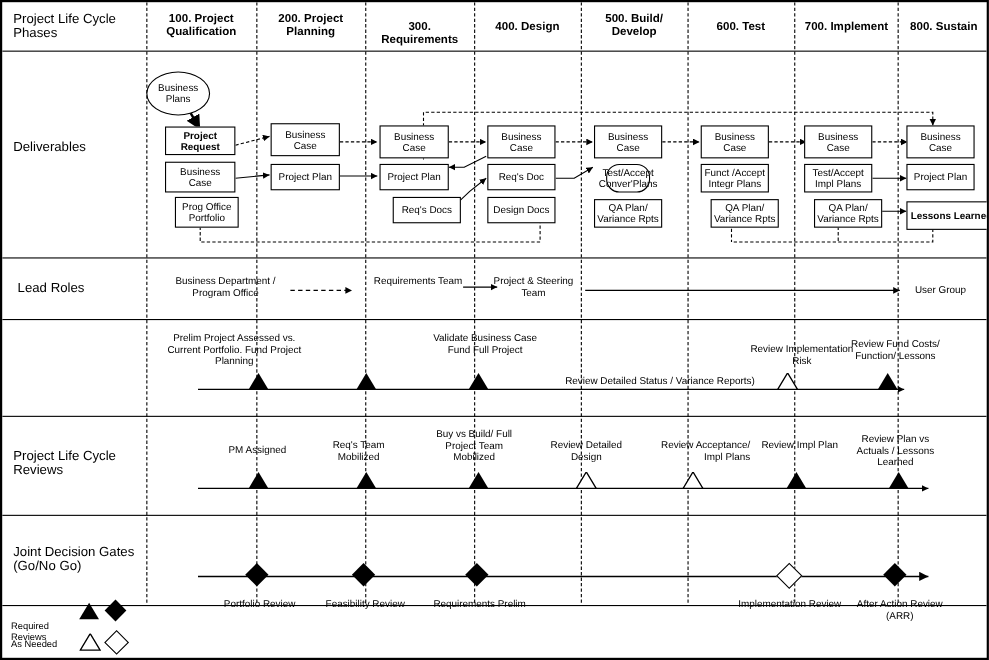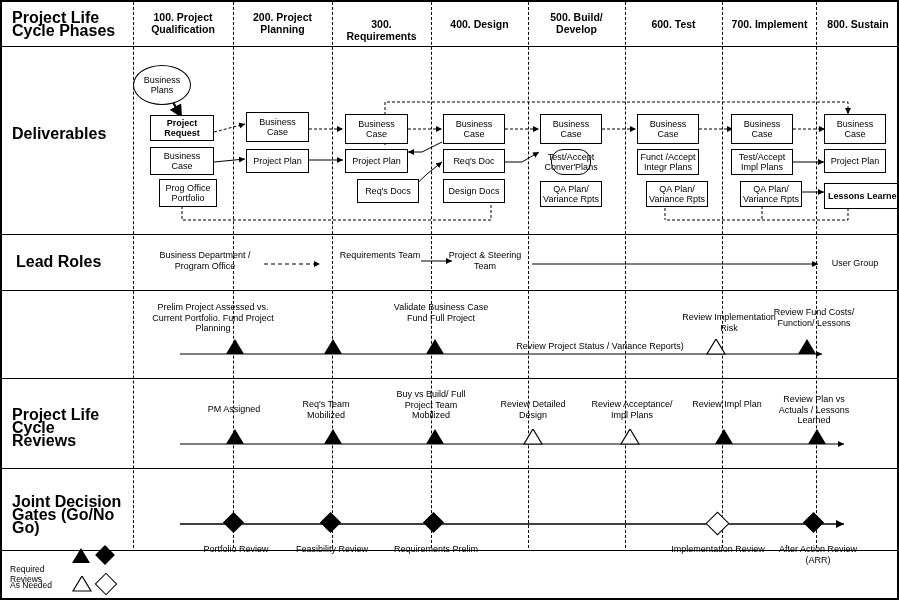--- a/index.html
+++ b/index.html
@@ -2,21 +2,21 @@
 <html><head>
 <meta charset="utf-8">
 <style>
   html,body{margin:0;padding:0;background:#fff;}
   body{font-family:"Liberation Sans",sans-serif;}
   #root{position:relative;width:899px;height:600px;overflow:hidden;background:#fff;
         border:2px solid #000;box-sizing:border-box;}
   .vline{position:absolute;top:0;width:0;border-left:1px dashed #000;}
   .hline{position:absolute;left:0;width:100%;border-top:1px solid #000;}
   .colhdr{position:absolute;font-size:10.5px;font-weight:bold;text-align:center;line-height:12px;}
-  .rowlbl{position:absolute;font-size:16px;font-weight:bold;line-height:13px;}
+  .rowlbl{position:absolute;font-size:12px;font-weight:normal;line-height:13px;}
   .box{position:absolute;border:1px solid #000;background:#fff;font-size:9px;
        text-align:center;line-height:10px;display:flex;align-items:center;justify-content:center;
        padding:1px;box-sizing:border-box;}
   .plainlbl{position:absolute;font-size:9px;text-align:center;line-height:10.5px;}
   .ellipse{position:absolute;border:1px solid #000;border-radius:50%;background:#fff;
            font-size:9px;text-align:center;line-height:10px;display:flex;
            align-items:center;justify-content:center;}
   .tri{position:absolute;width:0;height:0;border-left:9px solid transparent;
        border-right:9px solid transparent;border-bottom:15px solid #000;}
   .triwrap{position:absolute;}
@@ -145,21 +145,21 @@
 
   <div class="plainlbl" style="left:142px;top:248px;width:122px;">Business Department / Program Office</div>
   <div class="plainlbl" style="left:334px;top:248px;width:88px;">Requirements Team</div>
   <div class="plainlbl" style="left:437px;top:248px;width:92px;">Project &amp; Steering Team</div>
   <div class="plainlbl" style="left:818px;top:256px;width:70px;">User Group</div>
 
   <div class="plainlbl" style="left:148px;top:300px;width:126px;">Prelim Project Assessed vs. Current Portfolio. Fund Project Planning</div>
   <div class="plainlbl" style="left:384px;top:300px;width:110px;">Validate Business Case Fund Full Project</div>
   <div class="plainlbl" style="left:680px;top:310px;width:94px;">Review Implementation Risk</div>
   <div class="plainlbl" style="left:764px;top:305px;width:96px;">Review Fund Costs/ Function/ Lessons</div>
-  <div class="plainlbl" style="left:492px;top:339px;width:212px;text-align:center;">Review Project Status  / Variance Reports)</div>
+  <div class="plainlbl" style="left:492px;top:339px;width:212px;text-align:center;">Review Detailed Status  / Variance Reports)</div>
 
   <div class="triwrap" style="left:224px;top:337px;">
       <div class="tri"></div>
     </div>
   <div class="triwrap" style="left:322px;top:337px;">
       <div class="tri"></div>
     </div>
   <div class="triwrap" style="left:424px;top:337px;">
       <div class="tri"></div>
     </div>
@@ -169,21 +169,21 @@
       </svg>
   </div>
   <div class="triwrap" style="left:796px;top:337px;">
       <div class="tri"></div>
     </div>
 
   <div class="plainlbl" style="left:196px;top:402px;width:72px;">PM Assigned</div>
   <div class="plainlbl" style="left:288px;top:397px;width:72px;">Req's Team Mobilized</div>
   <div class="plainlbl" style="left:385px;top:387px;width:88px;">Buy vs Build/ Full Project Team Mobilized</div>
   <div class="plainlbl" style="left:493px;top:397px;width:76px;">Review Detailed Design</div>
-  <div class="plainlbl" style="left:580px;top:397px;width:100px;">Review Acceptance/ Impl Plans</div>
+  <div class="plainlbl" style="left:580px;top:397px;width:100px;text-align:right;">Review Acceptance/ Impl Plans</div>
   <div class="plainlbl" style="left:690px;top:397px;width:70px;">Review Impl Plan</div>
   <div class="plainlbl" style="left:766px;top:392px;width:92px;">Review Plan  vs Actuals / Lessons Learned</div>
 
   <div class="triwrap" style="left:224px;top:427px;">
       <div class="tri"></div>
     </div>
   <div class="triwrap" style="left:322px;top:427px;">
       <div class="tri"></div>
     </div>
   <div class="triwrap" style="left:424px;top:427px;">

